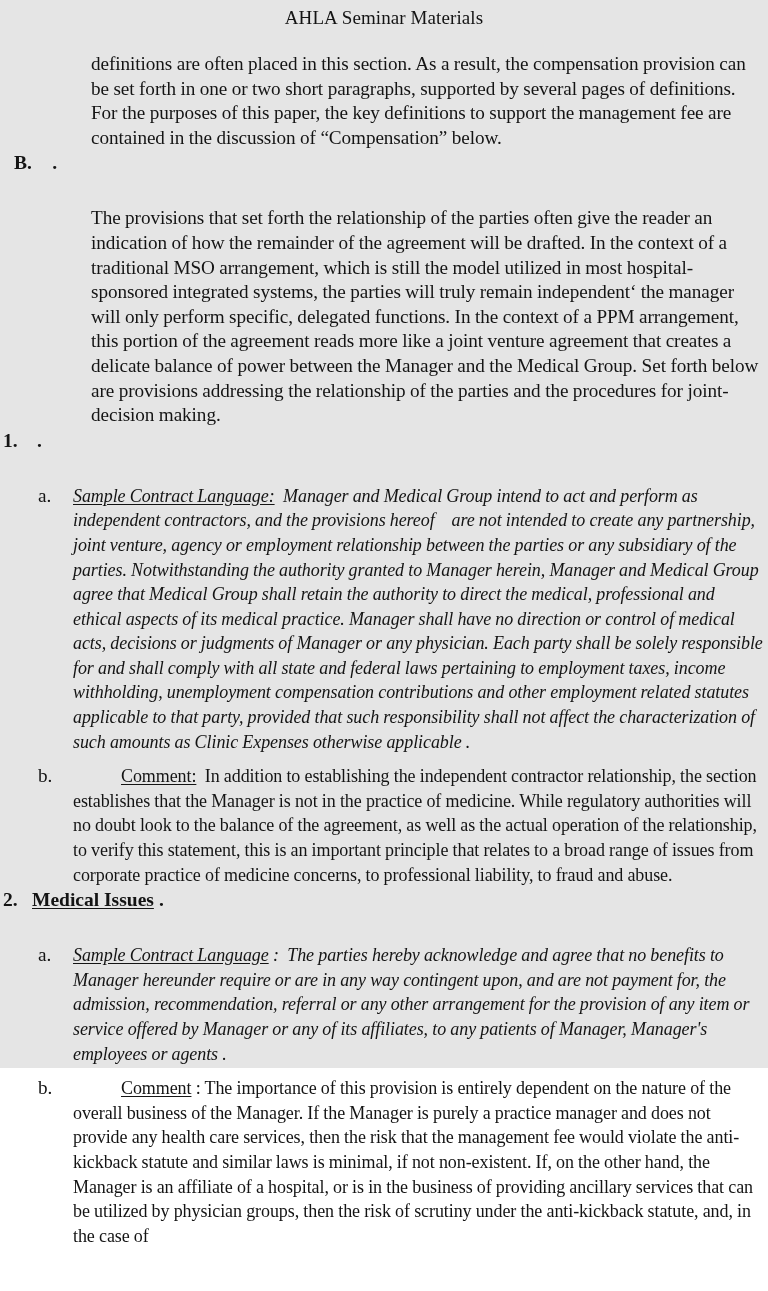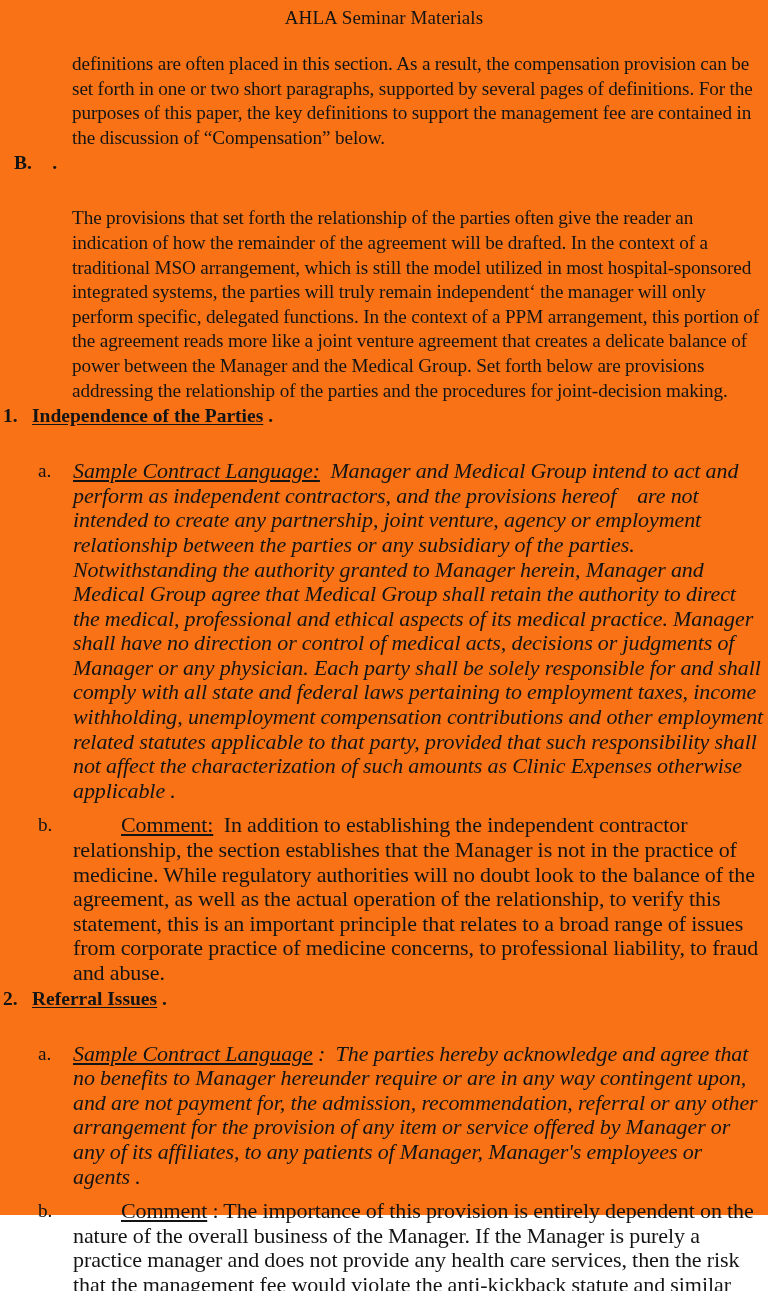--- a/index.html
+++ b/index.html
@@ -13,39 +13,39 @@
     height: 1291px;
     overflow: hidden;
     font-family: "Liberation Serif", "DejaVu Serif", serif;
     color: #141414;
     position: relative;
   }
 
   .page {
     position: relative;
     width: 768px;
-    height: 1215px;
+    height: 1068px;
     box-sizing: border-box;
     padding: 0;
-    background: #f97316;
+    background: #e5e5e5;
   }
 
   
   .running-header {
     text-align: center;
     font-size: 19px;
     line-height: 24px;
     padding-top: 6px;
     letter-spacing: 0.1px;
   }
 
   
   .body-para {
     margin: 0;
-    padding: 0 6px 0 72px;
+    padding: 0 6px 0 91px;
     font-size: 19.2px;
     line-height: 24.6px;
     text-align: left;
     letter-spacing: -0.08px;
     word-spacing: -0.2px;
   }
 
   .gap-sm  { height: 10px; }
   .gap-md  { height: 22px; }
   .gap-lg  { height: 30px; }
@@ -106,21 +106,21 @@
     padding-right: 4px;
   }
   .subitem .marker {
     flex: 0 0 35px;
     width: 35px;
     font-size: 19.2px;
     line-height: 24.6px;
   }
   .subitem .content {
     flex: 1 1 auto;
-    font-size: 22px;
+    font-size: 18px;
     line-height: 24.6px;
     letter-spacing: -0.08px;
     word-spacing: -0.2px;
   }
   .subitem.italic .content {
     font-style: italic;
   }
   .lead-label {
     text-decoration: underline;
     text-underline-offset: 2px;
@@ -148,41 +148,40 @@
     <span class="marker">B.</span>
     <span class="trail">.</span>
   </div>
 
   <div class="gap-lg"></div>
 
   <p class="body-para">The provisions that set forth the relationship of the parties often give the reader an indication of how the remainder of the agreement will be drafted. In the context of a traditional MSO arrangement, which is still the model utilized in most hospital-sponsored integrated systems, the parties will truly remain independent‘ the manager will only perform specific, delegated functions. In the context of a PPM arrangement, this portion of the agreement reads more like a joint venture agreement that creates a delicate balance of power between the Manager and the Medical Group. Set forth below are provisions addressing the relationship of the parties and the procedures for joint-decision making.</p>
 
   <div class="heading-num">
     <span class="marker">1.</span>
-    <span class="title">Independence of the Parties</span>
     <span class="trail">.</span>
   </div>
 
   <div class="gap-lg"></div>
 
   <div class="subitem italic">
     <span class="marker">a.</span>
     <span class="content"><span class="lead-label-italic">Sample Contract Language:</span><span class="wide-space">  </span><span>Manager and Medical Group intend to act and perform as independent contractors, and the provisions hereof</span><span class="wide-space">    </span><span>are not intended to create any partnership, joint venture, agency or employment relationship between the parties or any subsidiary of the parties. Notwithstanding the authority granted to Manager herein, Manager and Medical Group agree that Medical Group shall retain the authority to direct the medical, professional and ethical aspects of its medical practice. Manager shall have no direction or control of medical acts, decisions or judgments of Manager or any physician. Each party shall be solely responsible for and shall comply with all state and federal laws pertaining to employment taxes, income withholding, unemployment compensation contributions and other employment related statutes applicable to that party, provided that such responsibility shall not affect the characterization of such amounts as Clinic Expenses otherwise applicable .</span></span>
   </div>
 
   <div class="gap-sm"></div>
 
   <div class="subitem">
     <span class="marker">b.</span>
     <span class="content"><span class="lead-label">Comment:</span><span class="wide-space">  </span><span>In addition to establishing the independent contractor relationship, the section establishes that the Manager is not in the practice of medicine. While regulatory authorities will no doubt look to the balance of the agreement, as well as the actual operation of the relationship, to verify this statement, this is an important principle that relates to a broad range of issues from corporate practice of medicine concerns, to professional liability, to fraud and abuse.</span></span>
   </div>
 
   <div class="heading-num">
     <span class="marker">2.</span>
-    <span class="title">Referral Issues</span>
+    <span class="title">Medical Issues</span>
     <span class="trail">.</span>
   </div>
 
   <div class="gap-lg"></div>
 
   <div class="subitem italic">
     <span class="marker">a.</span>
     <span class="content"><span class="lead-label-italic">Sample Contract Language</span><span> :</span><span class="wide-space">  </span><span>The parties hereby acknowledge and agree that no benefits to Manager hereunder require or are in any way contingent upon, and are not payment for, the admission, recommendation, referral or any other arrangement for the provision of any item or service offered by Manager or any of its affiliates, to any patients of Manager, Manager's employees or agents .</span></span>
   </div>
 

